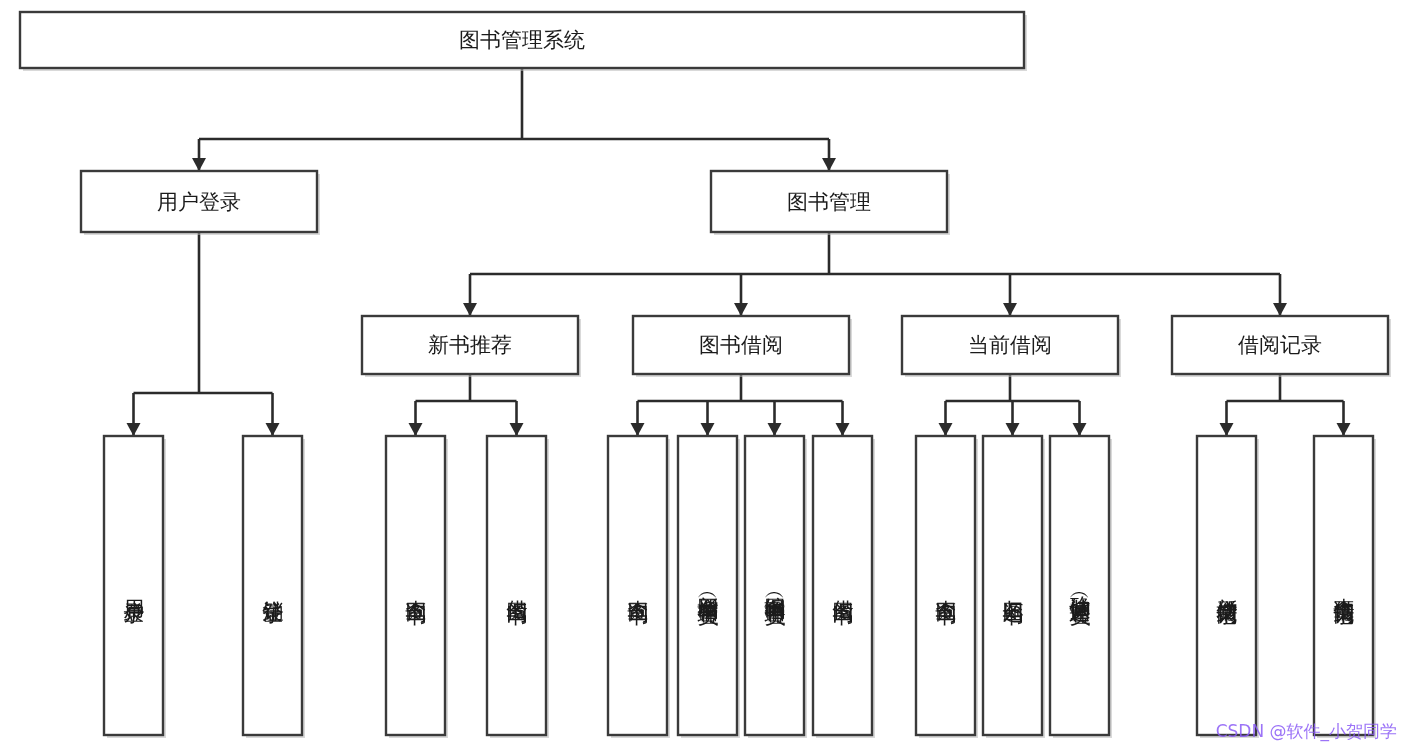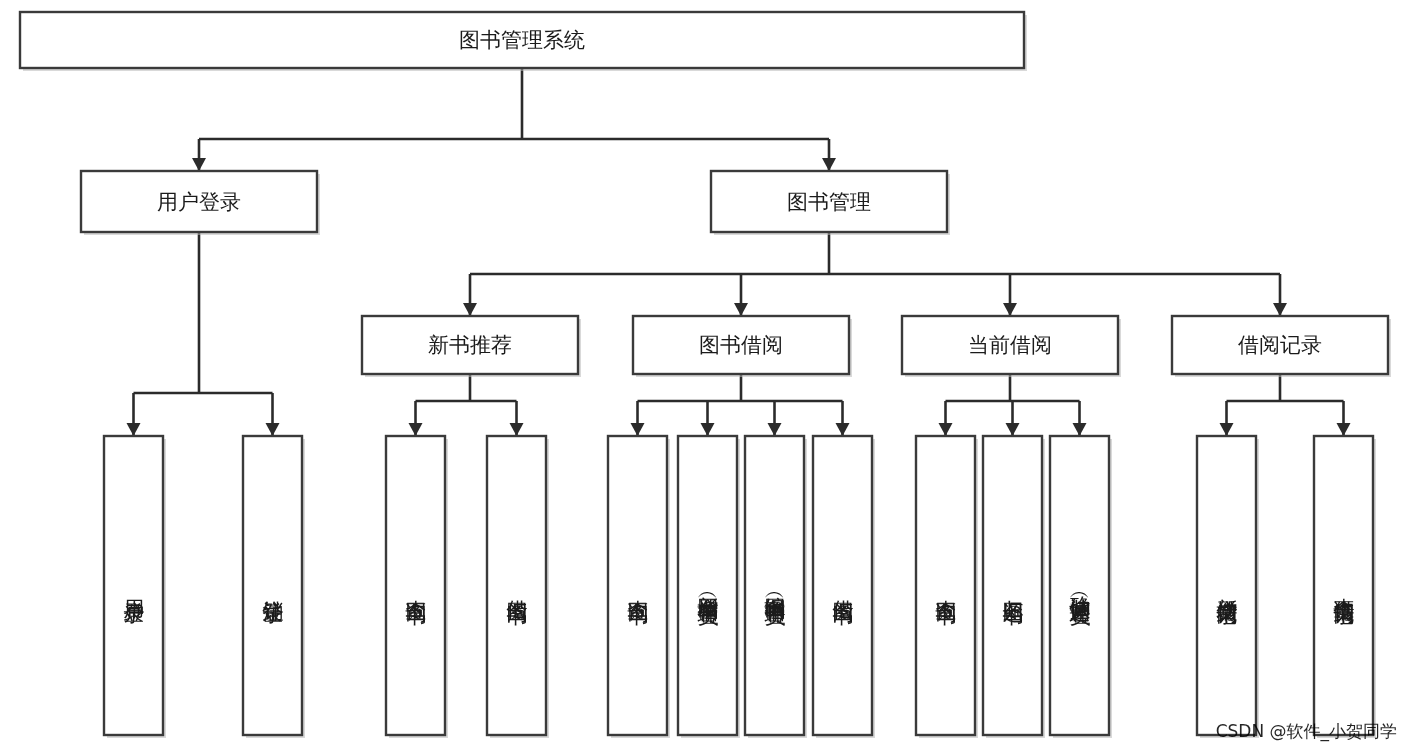--- a/index.html
+++ b/index.html
@@ -46,21 +46,21 @@
     white-space:nowrap;
     pointer-events:none;
     user-select:none;
   }
   #watermark{
     position:absolute;
     right:8px;
     bottom:4px;
     font-family:"DejaVu Sans","Liberation Sans",sans-serif;
     font-size:17px;
-    color:#000000;
+    color:#8b5cf6;
     opacity:.85;
     white-space:nowrap;
     user-select:none;
   }
 </style>
 </head>
 <body>
 
 <div id="diagram-root">
 

